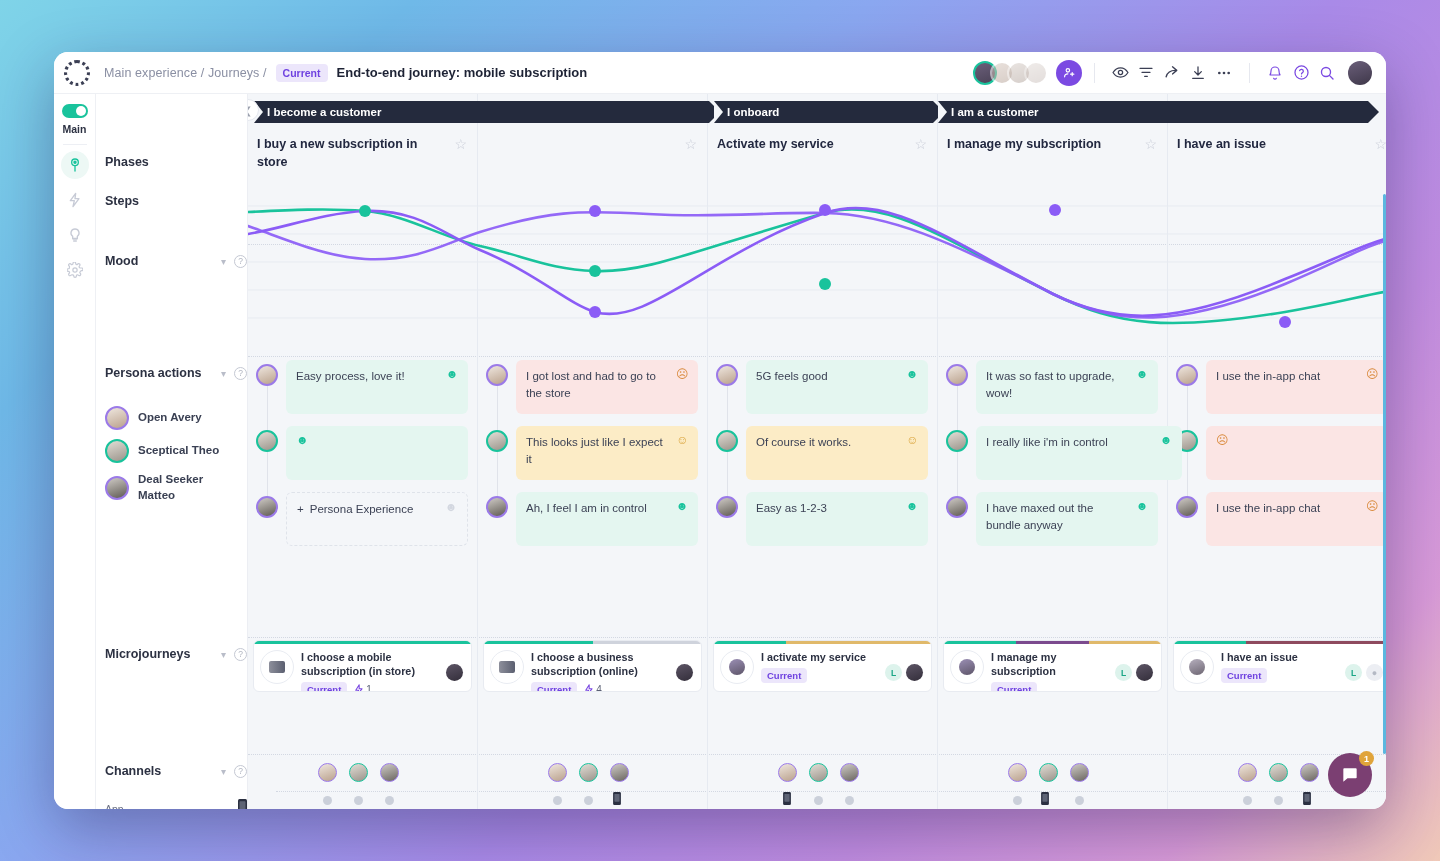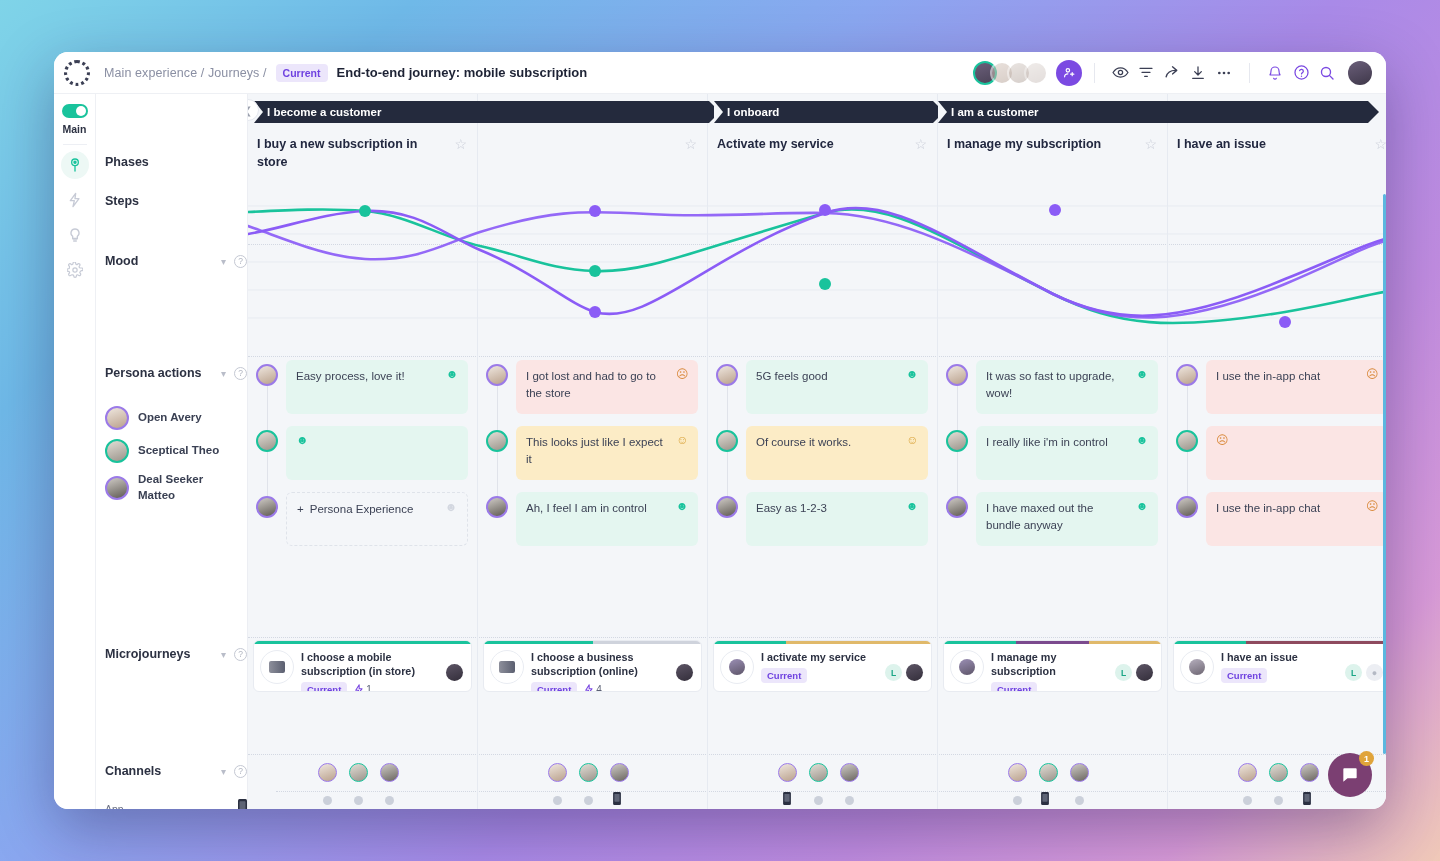--- a/index.html
+++ b/index.html
@@ -490,21 +490,21 @@
           <div class="emo happy">☻</div>
         </div>
       </div>
 
       <div class="pcell" style="left:728px;top:266px;width:182px;">
         <div class="pcard pc-green">
           <div class="tx">It was so fast to upgrade, wow!</div>
           <div class="emo happy">☻</div>
         </div>
       </div>
-      <div class="pcell" style="left:728px;top:332px;width:182px;">
+      <div class="pcell" style="left:728px;top:332px;width:206px;">
         <div class="pcard pc-green">
           <div class="tx">I really like i'm in control</div>
           <div class="emo happy">☻</div>
         </div>
       </div>
       <div class="pcell" style="left:728px;top:398px;width:182px;">
         <div class="pcard pc-green">
           <div class="tx">I have maxed out the bundle anyway</div>
           <div class="emo happy">☻</div>
         </div>

